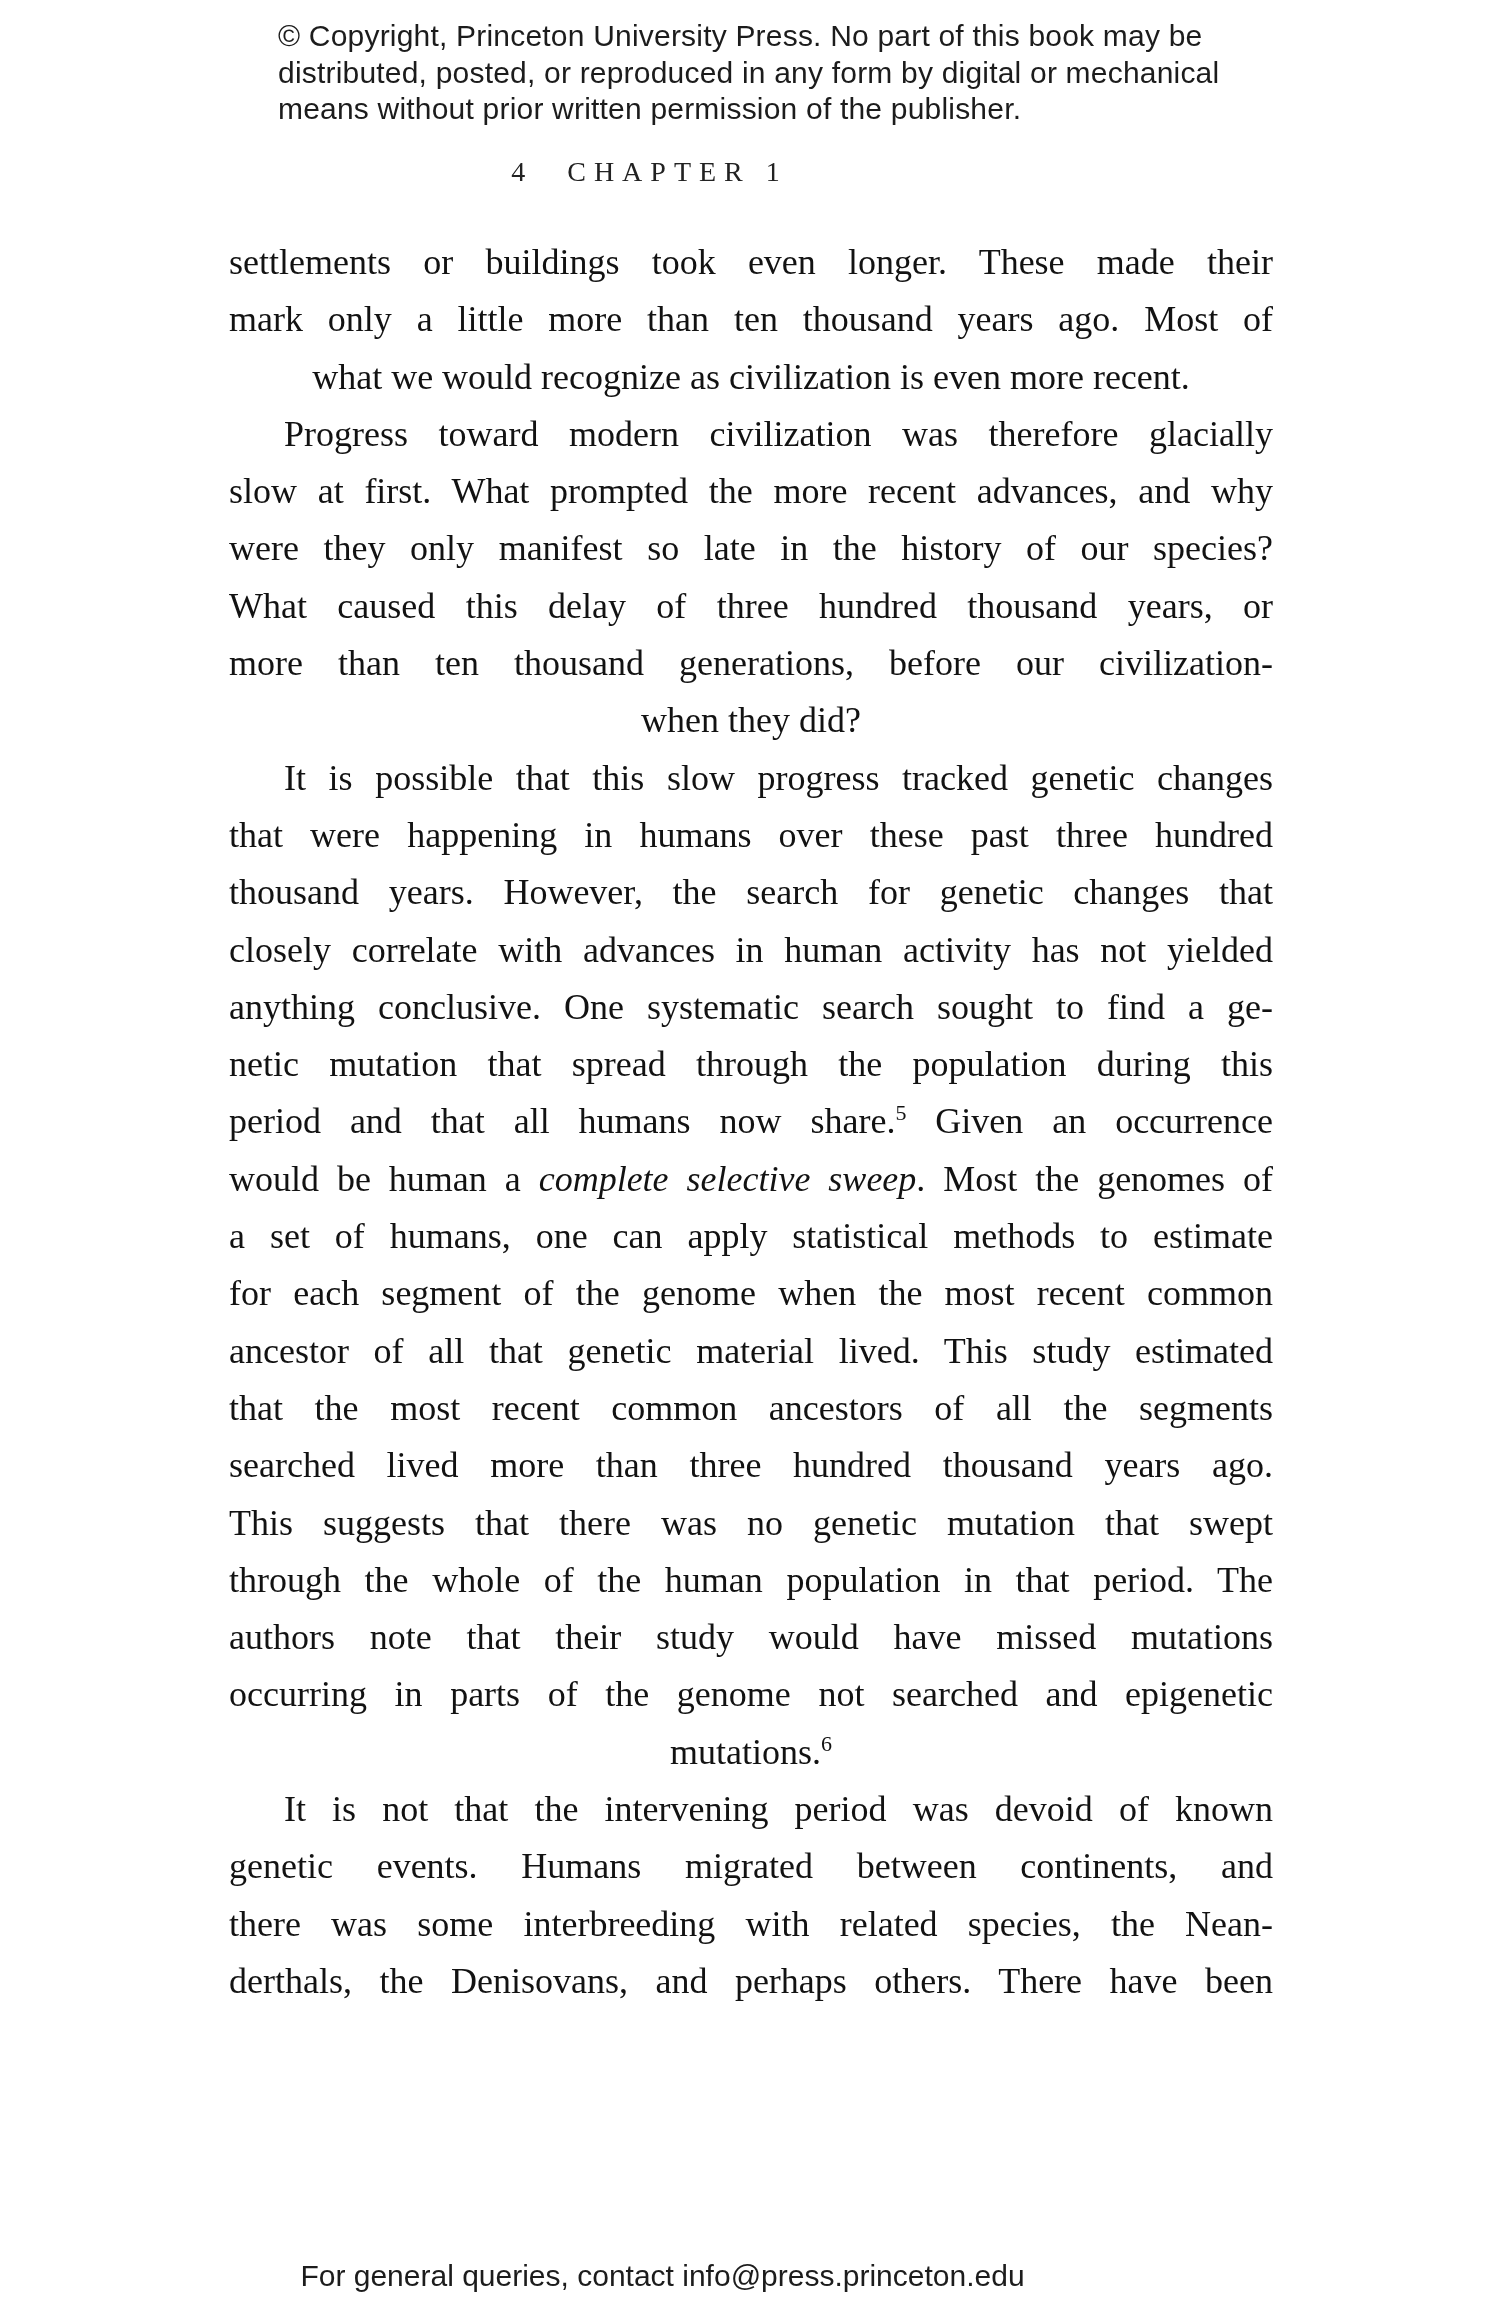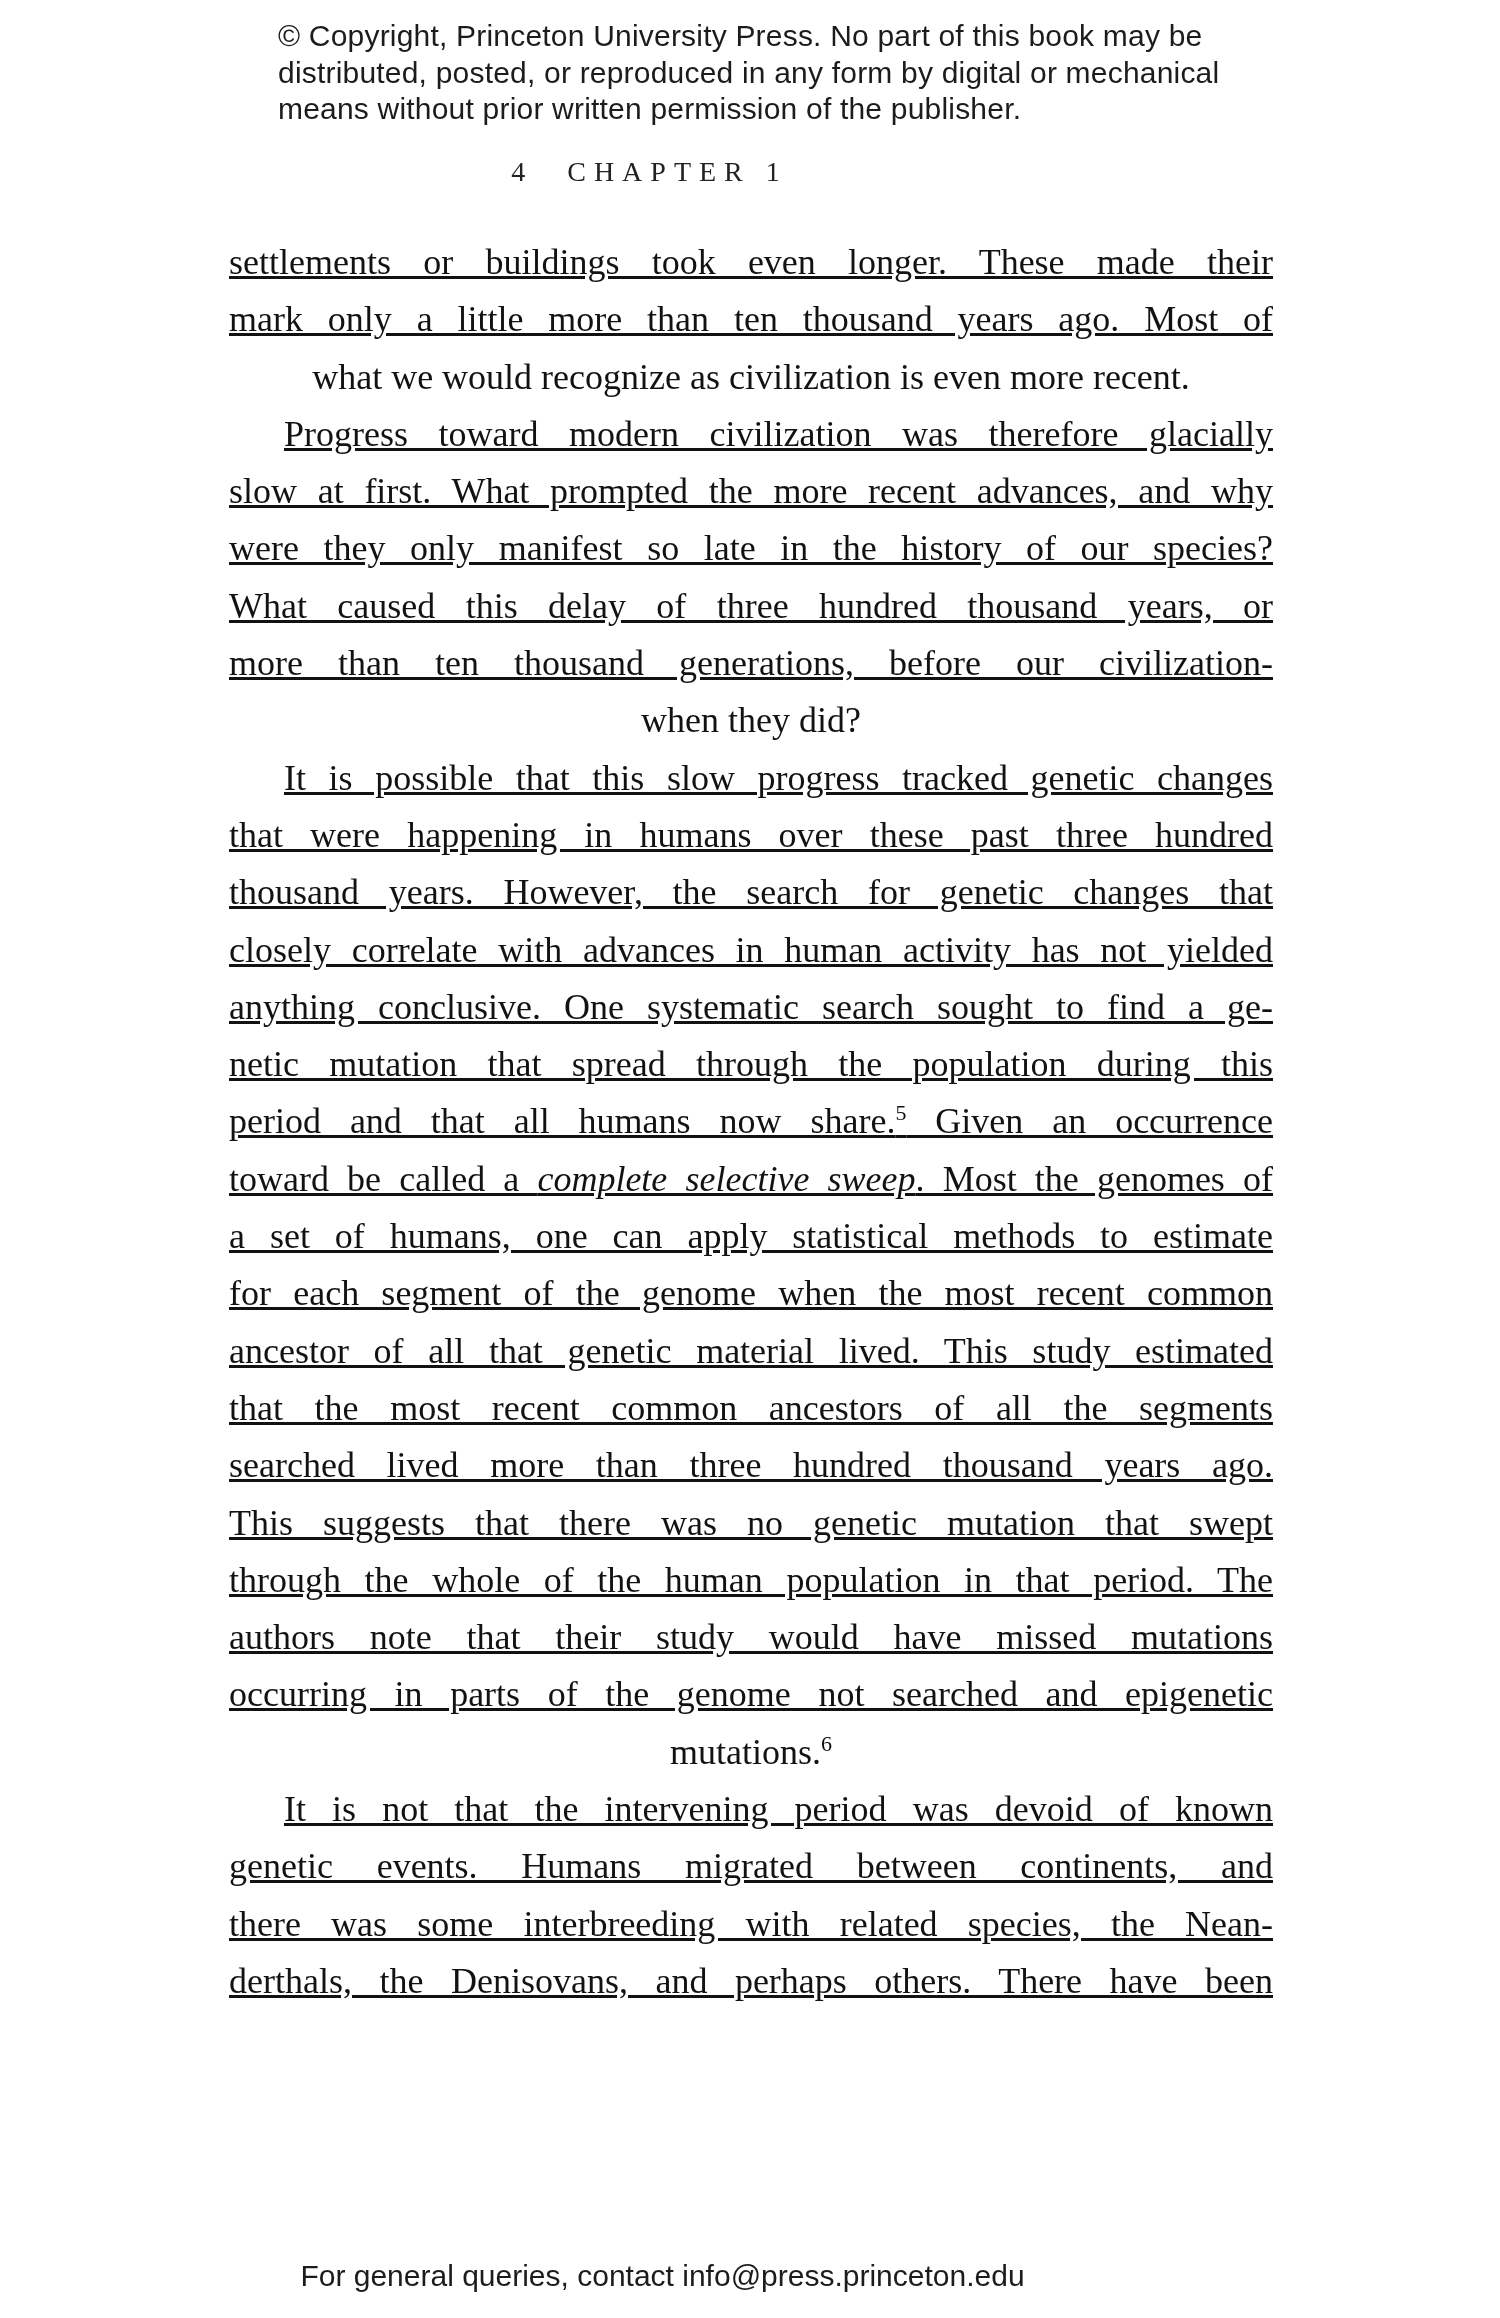--- a/index.html
+++ b/index.html
@@ -56,21 +56,20 @@
   }
   .line {
     height: 57.3px;
     line-height: 57.3px;
     text-align: center;
     white-space: normal;
   }
   .line.just {
     text-align: justify;
     text-align-last: justify;
-    text-decoration: underline;
   }
   .line.first {
     text-indent: 55px;
   }
   .it { font-style: italic; }
   .sup {
     font-size: 22px;
     line-height: 0;
     vertical-align: super;
   }
@@ -112,21 +111,21 @@
       <div class="line just"><span>What caused this delay of three hundred thousand years, or</span></div>
       <div class="line just"><span>more than ten thousand generations, before our civilization-</span></div>
       <div class="line"><span>when they did?</span></div>
       <div class="line just first"><span>It is possible that this slow progress tracked genetic changes</span></div>
       <div class="line just"><span>that were happening in humans over these past three hundred</span></div>
       <div class="line just"><span>thousand years. However, the search for genetic changes that</span></div>
       <div class="line just"><span>closely correlate with advances in human activity has not yielded</span></div>
       <div class="line just"><span>anything conclusive. One systematic search sought to find a ge-</span></div>
       <div class="line just"><span>netic mutation that spread through the population during this</span></div>
       <div class="line just"><span>period and that all humans now share.</span><span class="sup">5</span><span> Given an occurrence</span></div>
-      <div class="line just"><span>toward be called a </span><span class="it">complete selective sweep</span><span>. Most the genomes of</span></div>
+      <div class="line just"><span>would be human a </span><span class="it">complete selective sweep</span><span>. Most the genomes of</span></div>
       <div class="line just"><span>a set of humans, one can apply statistical methods to estimate</span></div>
       <div class="line just"><span>for each segment of the genome when the most recent common</span></div>
       <div class="line just"><span>ancestor of all that genetic material lived. This study estimated</span></div>
       <div class="line just"><span>that the most recent common ancestors of all the segments</span></div>
       <div class="line just"><span>searched lived more than three hundred thousand years ago.</span></div>
       <div class="line just"><span>This suggests that there was no genetic mutation that swept</span></div>
       <div class="line just"><span>through the whole of the human population in that period. The</span></div>
       <div class="line just"><span>authors note that their study would have missed mutations</span></div>
       <div class="line just"><span>occurring in parts of the genome not searched and epigenetic</span></div>
       <div class="line"><span>mutations.</span><span class="sup">6</span></div>

